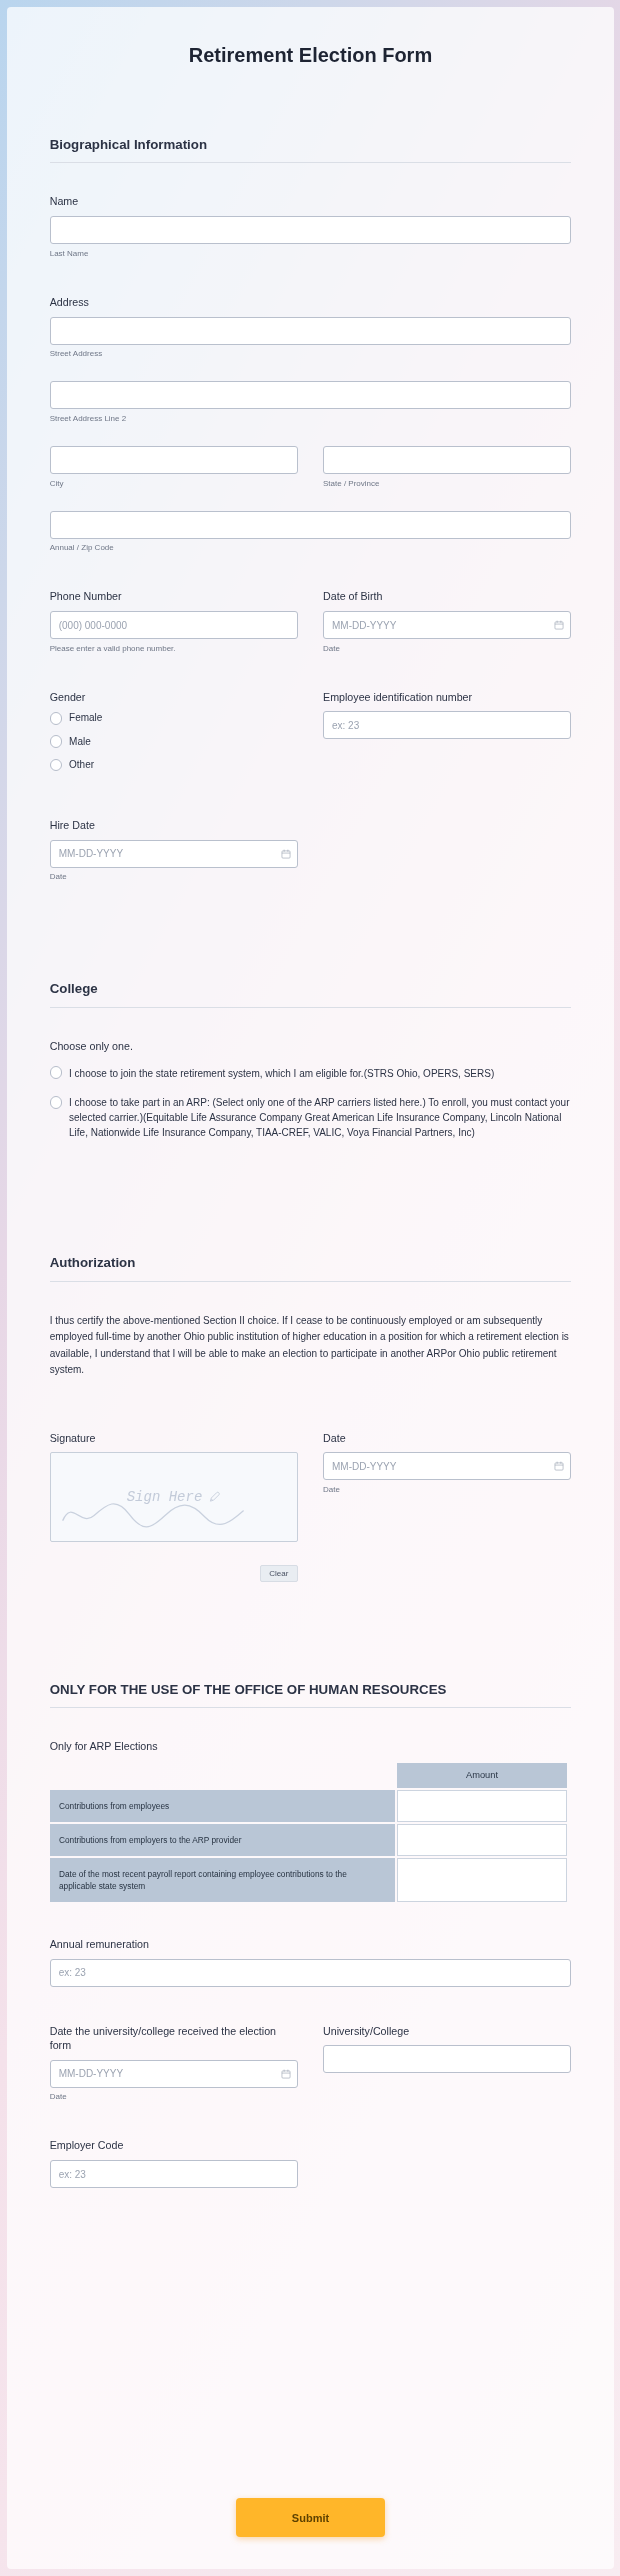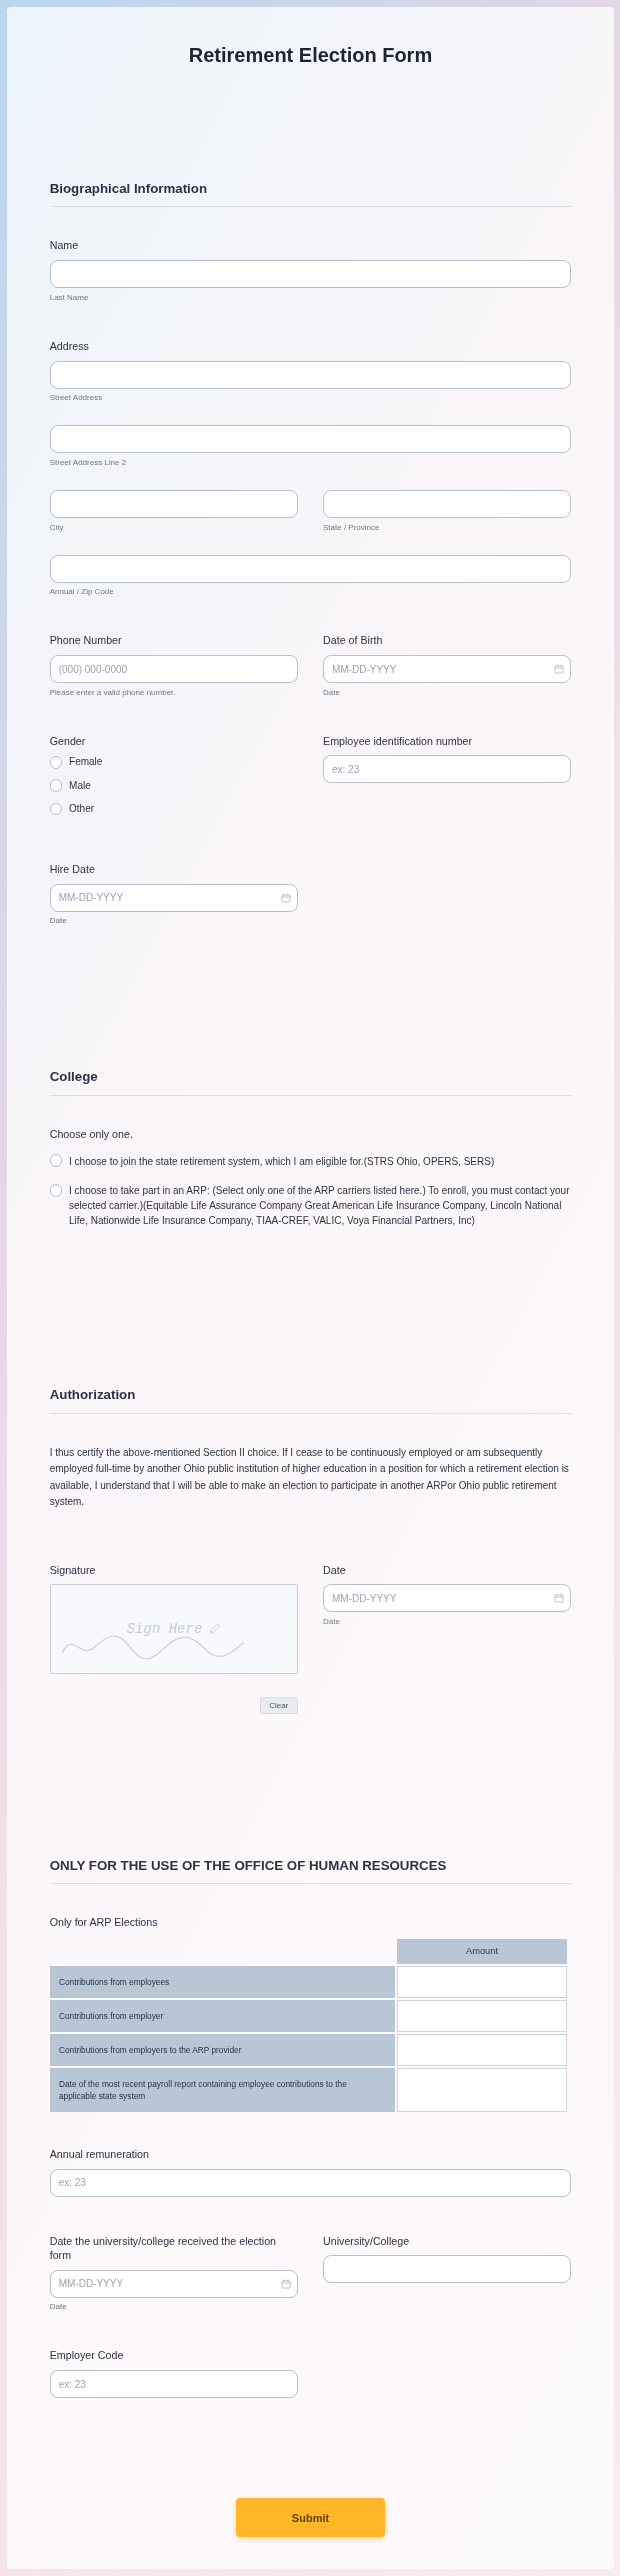--- a/index.html
+++ b/index.html
@@ -11,39 +11,38 @@
     -webkit-font-smoothing:antialiased;
   }
   .card {
     position:absolute; left:6.7px; top:6.7px; right:6.7px; bottom:6.7px;
     background:rgba(255,255,255,0.74);
     border-radius:4px;
     box-sizing:border-box;
     padding:37px 43px 32px;
     display:flex; flex-direction:column;
     overflow:hidden;
-    gap:44px;
   }
   .form-title {
     font-size:20px; font-weight:bold; color:#1e2433;
     text-align:center; margin:0 0 70px;
   }
   .section-heading {
     font-size:13.3px; font-weight:bold; color:#2c3345;
     margin:0 0 31px; padding-bottom:10.7px;
     border-bottom:0.7px solid #dadee6;
   }
   .section { margin-top:100px; }
   .q-label {
     display:block; font-size:10.7px; color:#2c3345; margin-bottom:7.3px; line-height:1.35;
   }
   .sublabel { font-size:8px; color:#6f7787; margin-top:4.7px; }
   .text-input {
     width:100%; height:28px; box-sizing:border-box;
-    border:0.7px solid #b9c0cd; border-radius:8px; background:#fff;
+    border:0.7px solid #b9c0cd; border-radius:3px; background:#fff;
     padding:0 8px; font-size:10px; color:#2c3345;
     font-family:"Liberation Sans", sans-serif;
   }
   .text-input::placeholder { color:#9ba3b1; }
   .row { display:flex; gap:25px; }
   .col { flex:1; min-width:0; }
   .col-half { width:calc(50% - 12.7px); }
   .field { margin-bottom:37px; }
   .addr-line { margin-bottom:23px; }
   .input-wrap { position:relative; }
@@ -275,24 +274,20 @@
           <th class="th-empty"></th>
           <th class="th-amount">Amount</th>
         </tr>
       </thead>
       <tbody>
         <tr>
           <td class="row-label">Contributions from employees</td>
           <td class="cell-td"><input class="cell-input" style=""></td>
         </tr>
         <tr>
-          <td class="row-label">Contributions from employer</td>
-          <td class="cell-td"><input class="cell-input" style=""></td>
-        </tr>
-        <tr>
           <td class="row-label">Contributions from employers to the ARP provider</td>
           <td class="cell-td"><input class="cell-input" style=""></td>
         </tr>
         <tr>
           <td class="row-label">Date of the most recent payroll report containing employee contributions to the applicable state system</td>
           <td class="cell-td"><input class="cell-input" style=""></td>
         </tr>
       </tbody>
     </table>
 

